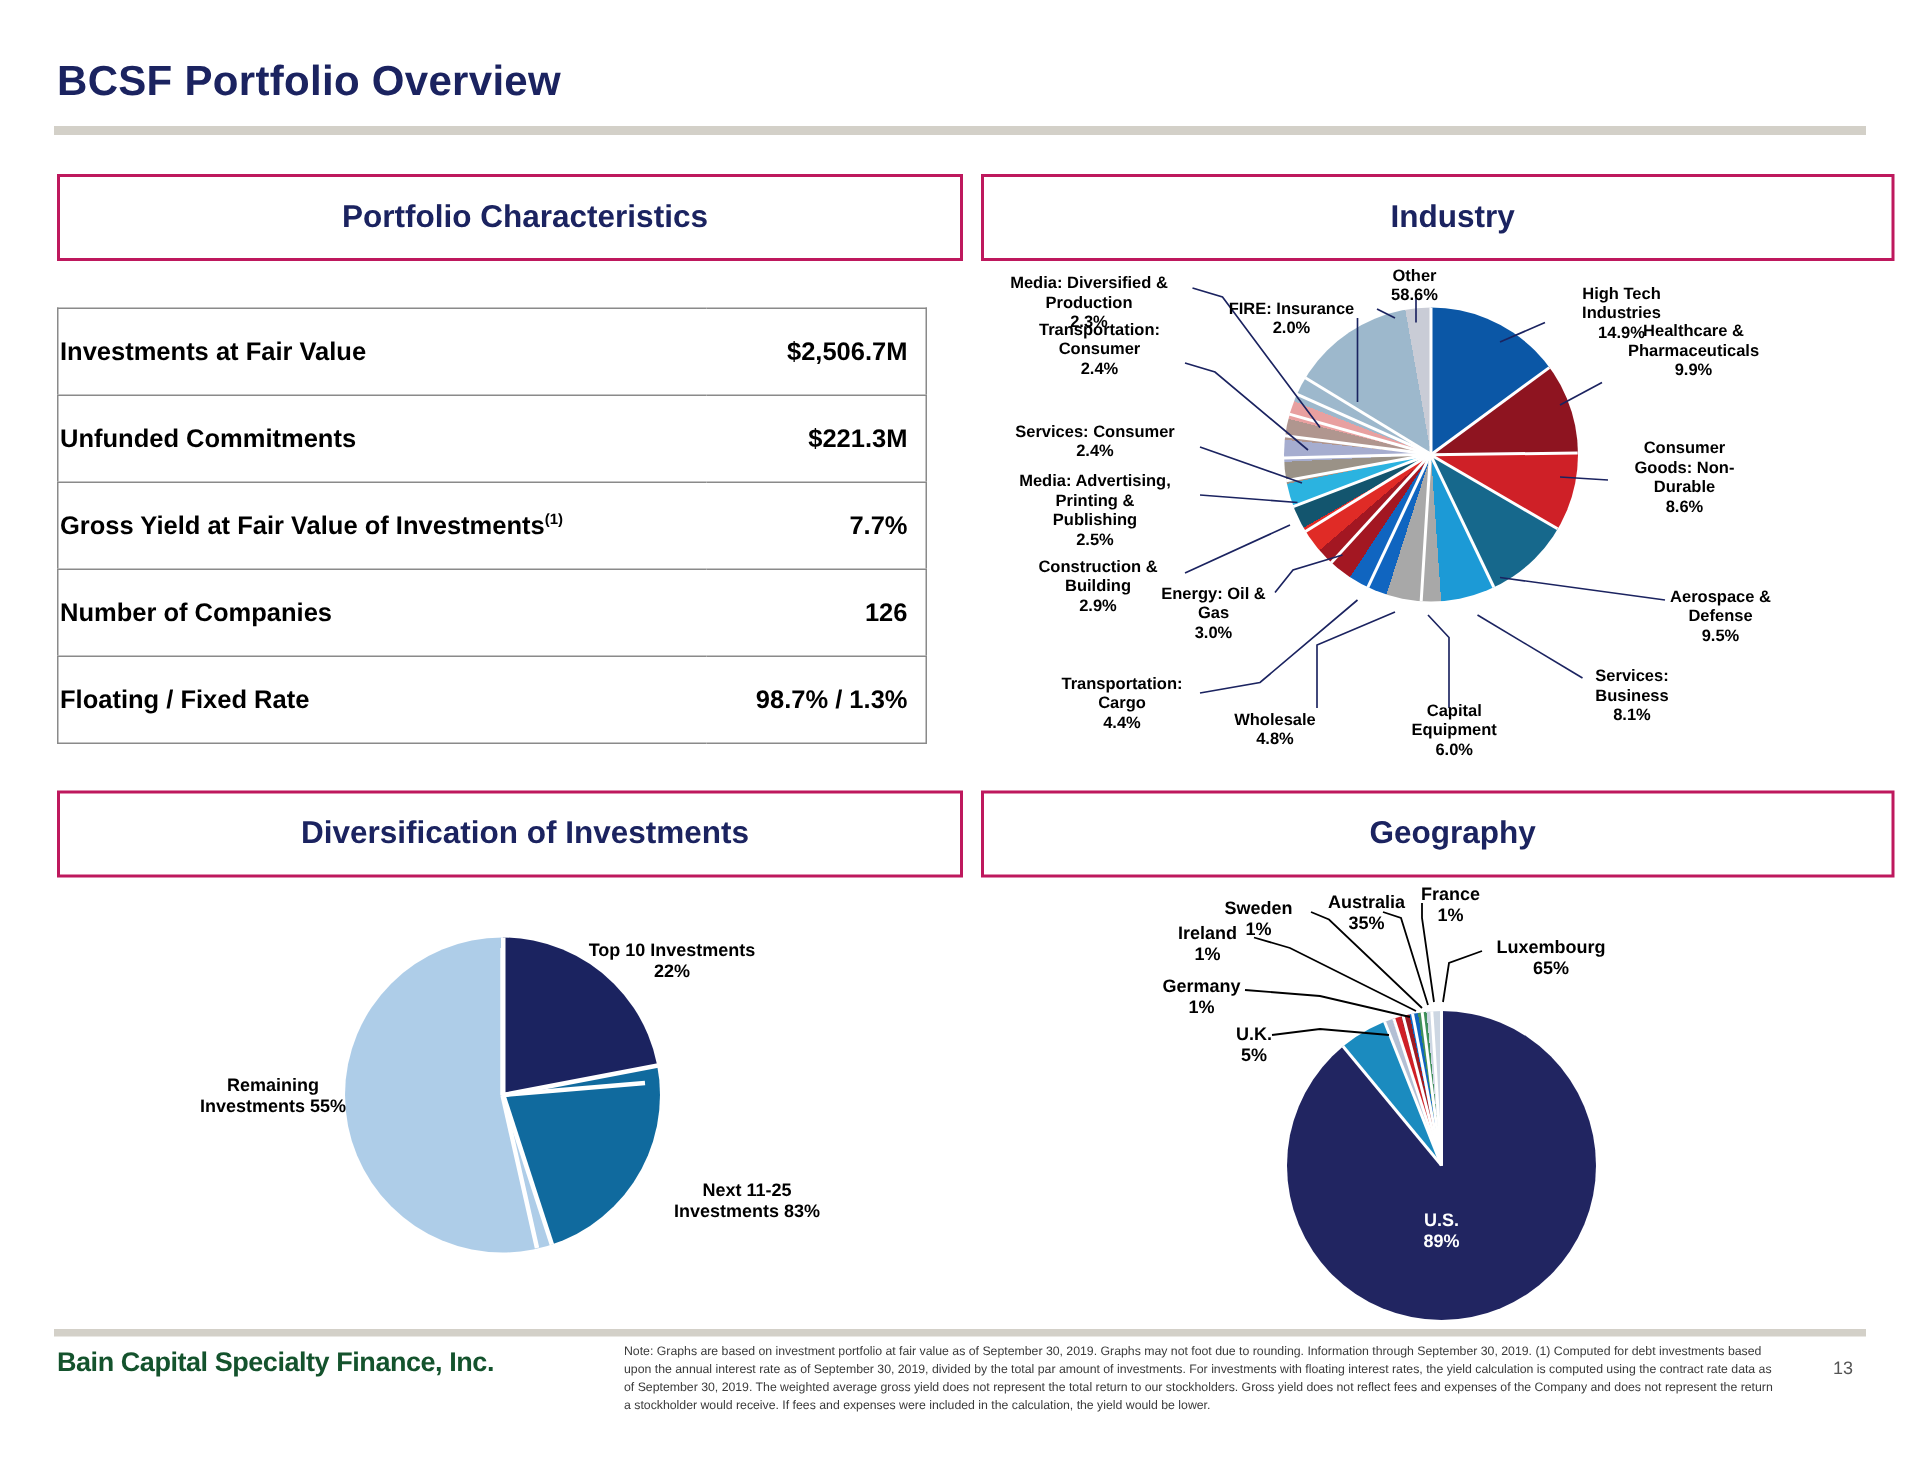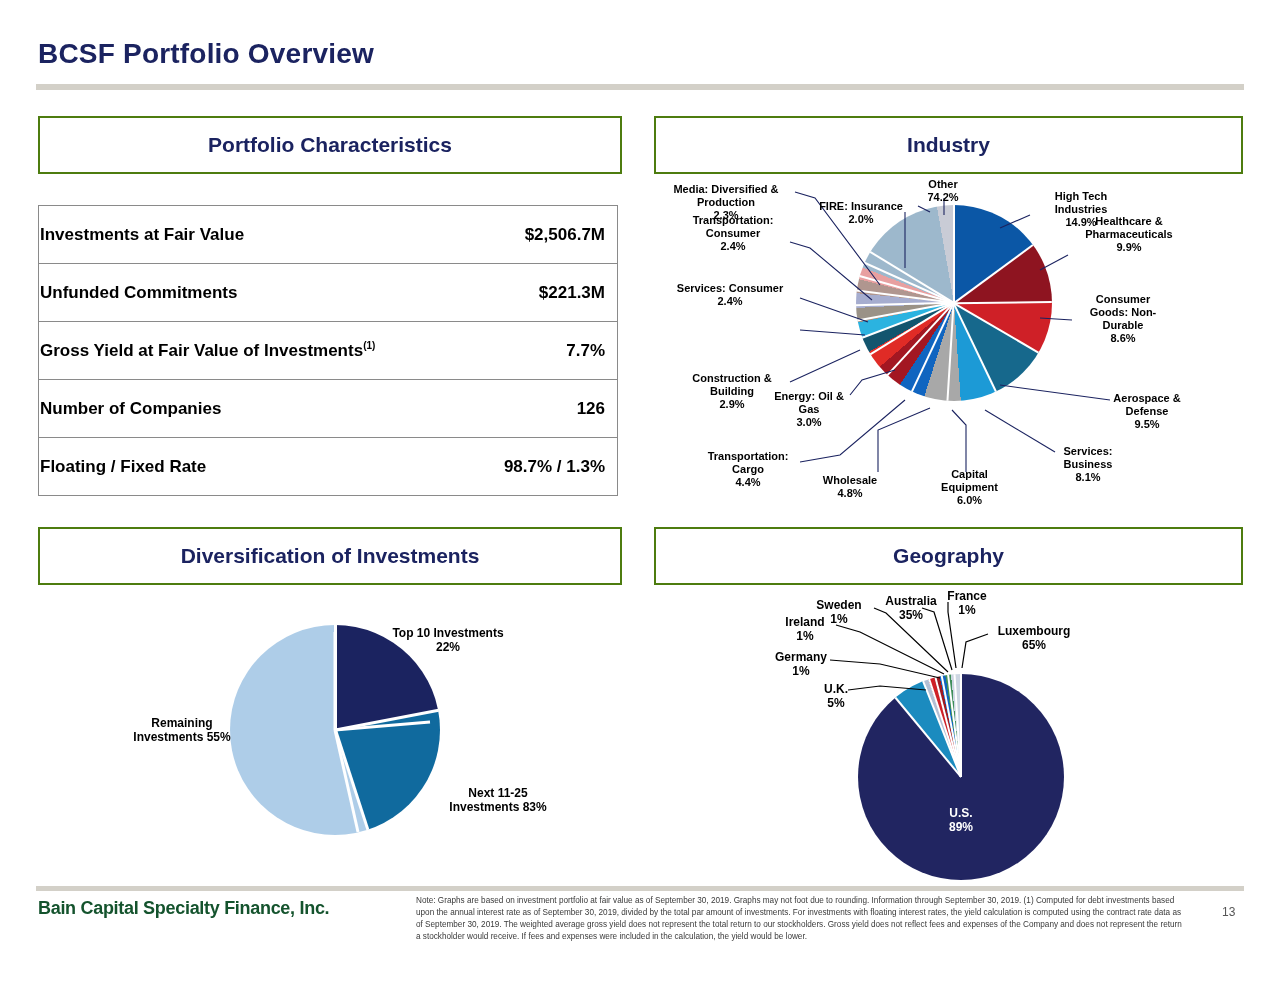--- a/index.html
+++ b/index.html
@@ -35,25 +35,26 @@
     left: 36px;
     top: 84px;
     width: 1208px;
     height: 6px;
     background: #d3d0c8;
   }
 
   
   .section-box {
     position: absolute;
-    border: 2px solid #4d7c0f;
+    border: 2px solid #be185d;
     background: #ffffff;
     display: flex;
     align-items: center;
     justify-content: center;
+    padding-left: 20px;
   }
   .section-box .section-label {
     font-size: 21px;
     font-weight: bold;
     color: #1b2360;
   }
   #box-portfolio-characteristics { left: 38px;  top: 116px; width: 580px; height: 54px; }
   #box-industry                  { left: 654px; top: 116px; width: 585px; height: 54px; }
   #box-diversification           { left: 38px;  top: 527px; width: 580px; height: 54px; }
   #box-geography                 { left: 654px; top: 527px; width: 585px; height: 54px; }
@@ -312,21 +313,21 @@
       <path d="M 918,206 L 930,212"></path>
     </g>
   </svg>
 
   <div class="lbl c" style="left:656px; top:183px; width:140px;">Media: Diversified &amp;
 Production
 2.3%</div>
   <div class="lbl c" style="left:806px; top:200px; width:110px;">FIRE: Insurance
 2.0%</div>
   <div class="lbl c" style="left:903px; top:178px; width:80px;">Other
-74.2%</div>
+58.6%</div>
   <div class="lbl c" style="left:1026px; top:190px; width:110px;">High Tech
 Industries
 14.9%</div>
   <div class="lbl c" style="left:1064px; top:215px; width:130px;">Healthcare &amp;
 Pharmaceuticals
 9.9%</div>
   <div class="lbl c" style="left:1068px; top:293px; width:110px;">Consumer
 Goods: Non-
 Durable
 8.6%</div>
@@ -343,20 +344,24 @@
 4.8%</div>
   <div class="lbl c" style="left:692px; top:450px; width:112px;">Transportation:
 Cargo
 4.4%</div>
   <div class="lbl c" style="left:762px; top:390px; width:94px;">Energy: Oil &amp;
 Gas
 3.0%</div>
   <div class="lbl c" style="left:676px; top:372px; width:112px;">Construction &amp;
 Building
 2.9%</div>
+  <div class="lbl c" style="left:662px; top:315px; width:136px;">Media: Advertising,
+Printing &amp;
+Publishing
+2.5%</div>
   <div class="lbl c" style="left:662px; top:282px; width:136px;">Services: Consumer
 2.4%</div>
   <div class="lbl c" style="left:676px; top:214px; width:114px;">Transportation:
 Consumer
 2.4%</div>
 
   <div class="pie" id="diversification-pie">
       <div class="pie-sep" style="width: 3px; height: 105px; left: 103.5px; top: 0px; transform: rotate(0deg);"></div>
       <div class="pie-sep" style="width: 3px; height: 105px; left: 103.5px; top: 0px; transform: rotate(79.2deg);"></div>
       <div class="pie-sep" style="width: 3px; height: 105px; left: 103.5px; top: 0px; transform: rotate(162deg);"></div>

